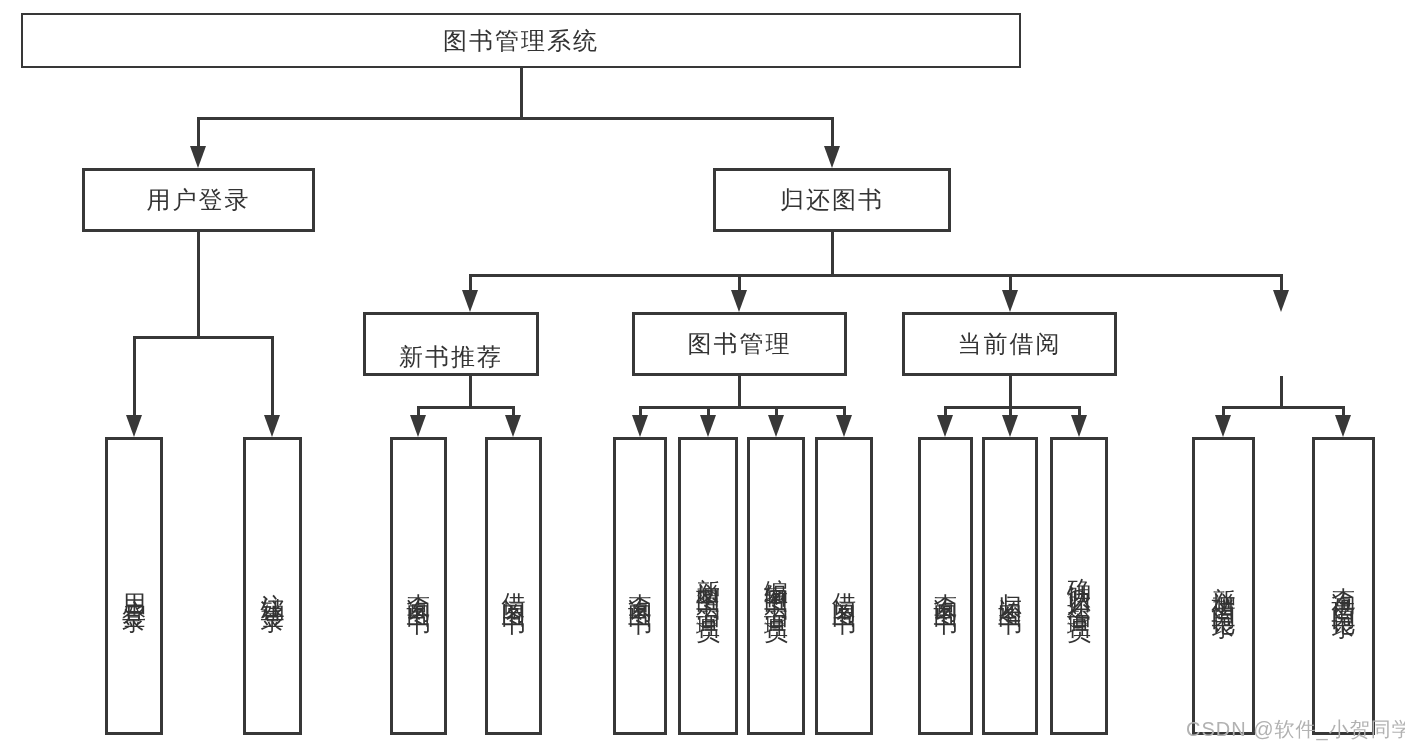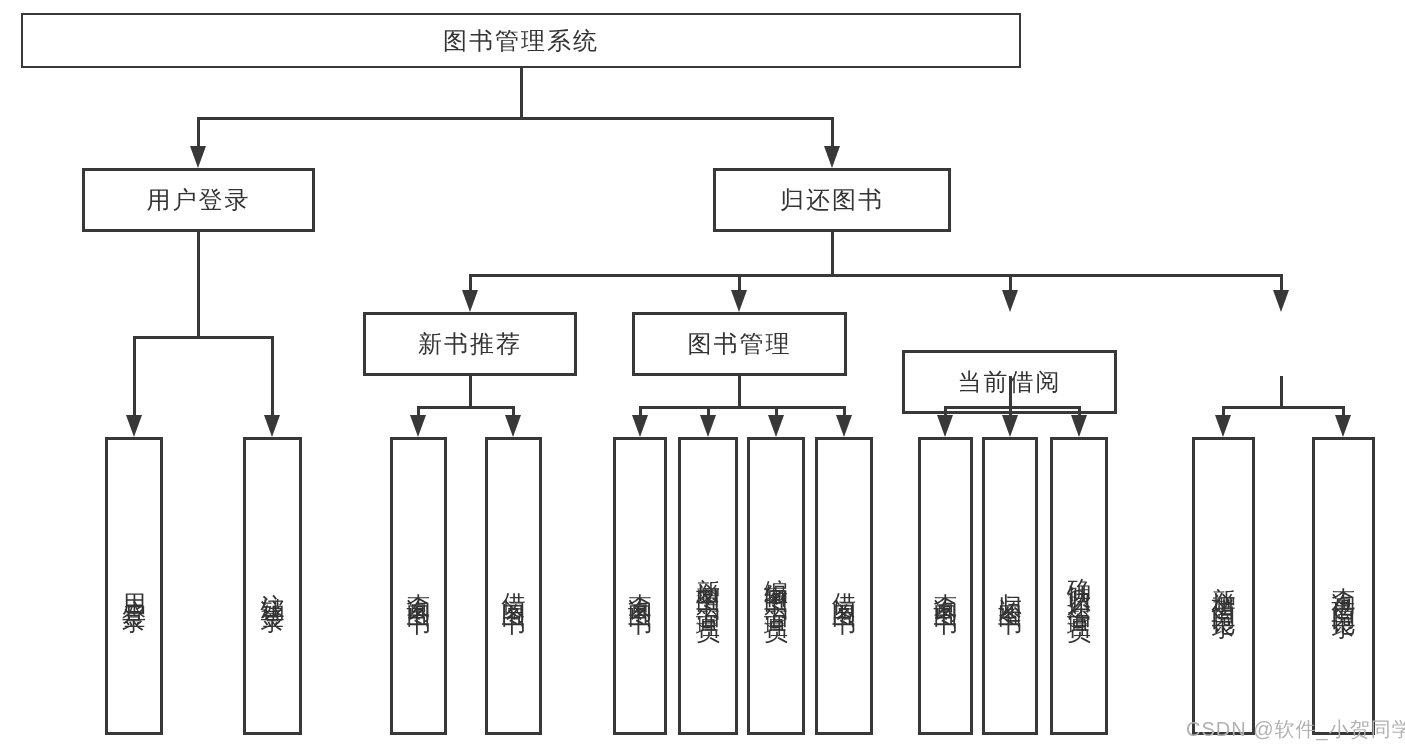--- a/index.html
+++ b/index.html
@@ -94,27 +94,27 @@
   <div class="hline" style="left:469px; top:274px; width:814px;"></div>
   <div class="vline" style="left:469px; top:274px; height:18px;"></div>
   <div class="arrow" style="left:470px; top:290px;"></div>
   <div class="vline" style="left:738px; top:274px; height:18px;"></div>
   <div class="arrow" style="left:739px; top:290px;"></div>
   <div class="vline" style="left:1009px; top:274px; height:18px;"></div>
   <div class="arrow" style="left:1010px; top:290px;"></div>
   <div class="vline" style="left:1280px; top:274px; height:18px;"></div>
   <div class="arrow" style="left:1281px; top:290px;"></div>
 
-  <div class="box hnode" style="left:363px; top:312px; width:214px;">
+  <div class="box hnode" style="left:363px; top:312px; width:176px;align-items:flex-end;">
     <span>新书推荐</span>
   </div>
   <div class="box hnode" style="left:632px; top:312px; width:215px;">
     <span>图书管理</span>
   </div>
-  <div class="box hnode" style="left:902px; top:312px; width:215px;margin-top:38px;">
+  <div class="box hnode" style="left:902px; top:312px; width:215px;">
     <span>当前借阅</span>
   </div>
 
   <div class="vline" style="left:469px; top:376px; height:33px;"></div>
   <div class="vline" style="left:738px; top:376px; height:33px;"></div>
   <div class="vline" style="left:1009px; top:376px; height:33px;"></div>
   <div class="vline" style="left:1280px; top:376px; height:33px;"></div>
 
   <div class="hline" style="left:417px; top:406px; width:98px;"></div>
   <div class="hline" style="left:639px; top:406px; width:207px;"></div>

